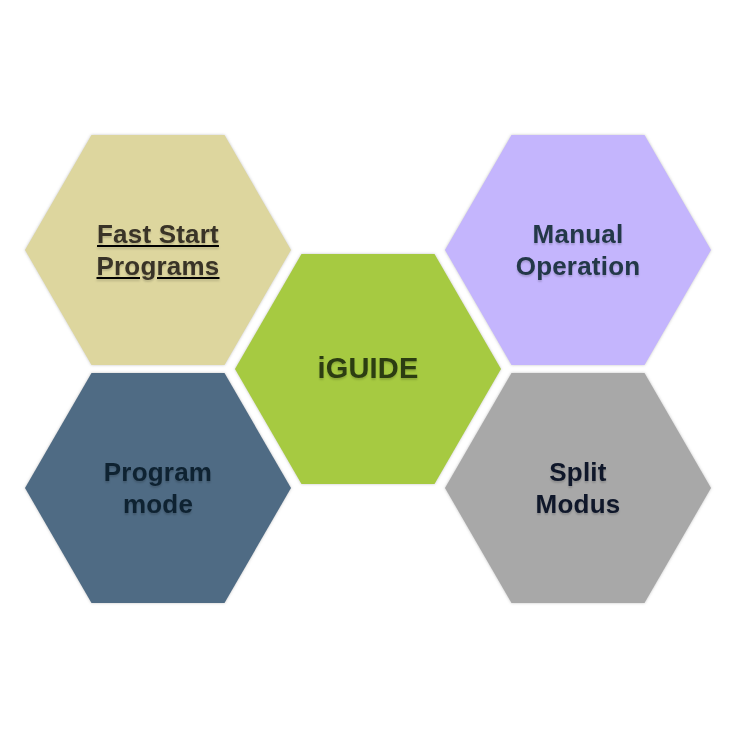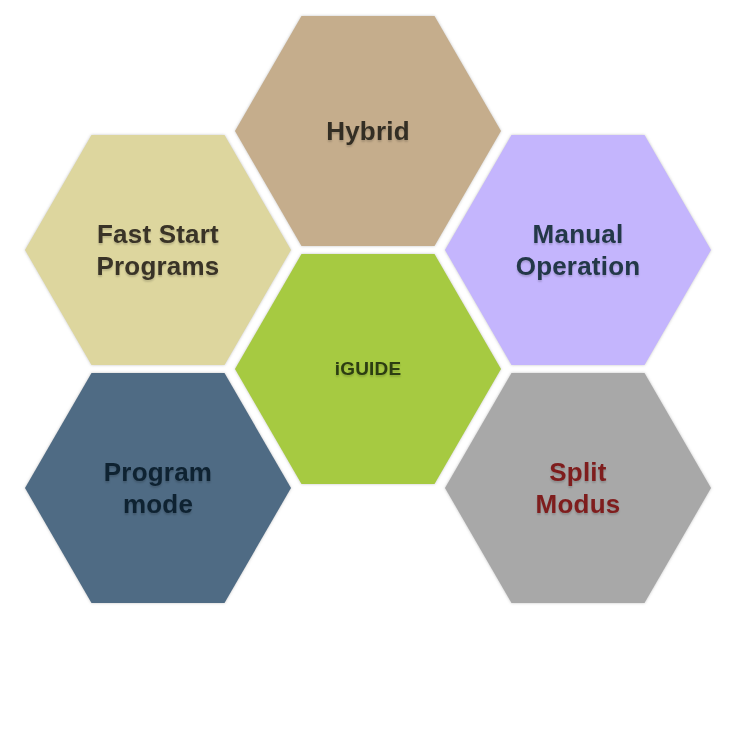--- a/index.html
+++ b/index.html
@@ -32,41 +32,36 @@
   .hex-label {
     text-align: center;
     font-weight: 700;
     font-size: 26px;
     line-height: 1.24;
     white-space: pre-line;
     letter-spacing: 0.2px;
     text-shadow: 0 2px 2px rgba(0,0,0,0.16);
   }
   .hex-label.center-label {
-    font-size: 19px;
+    font-size: 29px;
   }
   
   .pos-hybrid     { left: 235px; top: 16px;  }
-  .pos-fast-start { left: 25px;  top: 135px; }
+  .pos-fast-start { left: 25px;  top: 135px; text-decoration: underline; }
   .pos-manual     { left: 445px; top: 135px; }
   .pos-iguide     { left: 235px; top: 254px; }
   .pos-program    { left: 25px;  top: 373px; }
   .pos-split      { left: 445px; top: 373px; }
   .pos-trial      { left: 235px; top: 492px; }
 </style>
 </head>
 <body>
 
 <div class="canvas" style="background: rgb(255, 255, 255);">
 
-  <div class="hex-wrap pos-hybrid">
-    <div class="hex" style="background: rgb(197, 173, 140); color: rgb(51, 46, 36);">
-      <div class="hex-label">Hybrid</div>
-    </div>
-  </div>
 
   <div class="hex-wrap pos-fast-start">
     <div class="hex" style="background: rgb(221, 214, 158); color: rgb(57, 51, 39);">
       <div class="hex-label">Fast Start
 Programs</div>
     </div>
   </div>
 
   <div class="hex-wrap pos-manual">
     <div class="hex" style="background: #c4b5fd; color: rgb(35, 56, 72);">
@@ -82,20 +77,20 @@
   </div>
 
   <div class="hex-wrap pos-program">
     <div class="hex" style="background: rgb(79, 107, 132); color: rgb(14, 34, 49);">
       <div class="hex-label">Program
 mode</div>
     </div>
   </div>
 
   <div class="hex-wrap pos-split">
-    <div class="hex" style="background: rgb(168, 168, 168); color: #7f1d1d;">
+    <div class="hex" style="background: rgb(168, 168, 168); color: #0f172a;">
       <div class="hex-label">Split
 Modus</div>
     </div>
   </div>
 
 
 </div>
 
 </body></html>

